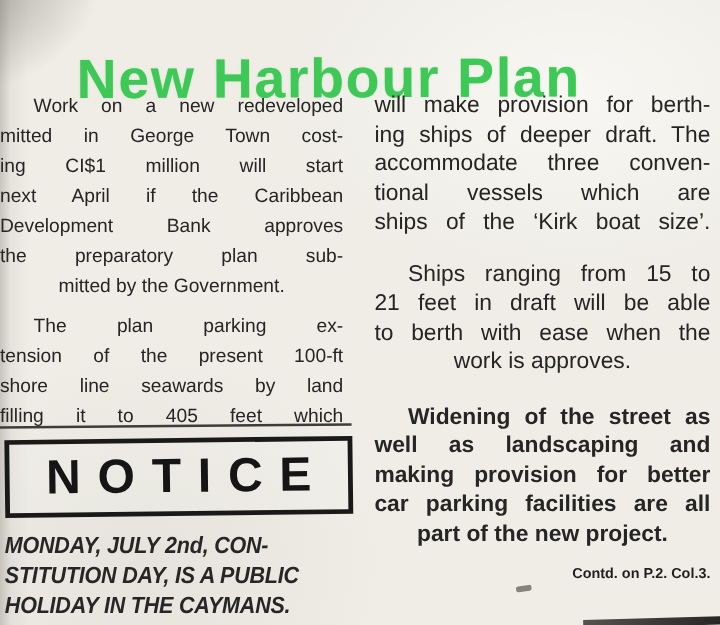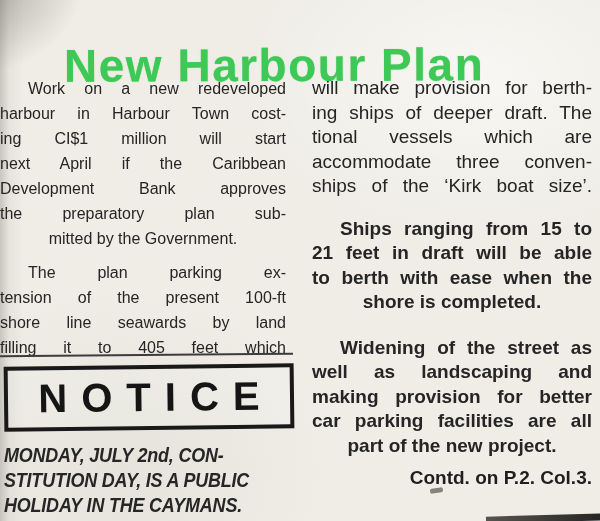--- a/index.html
+++ b/index.html
@@ -47,21 +47,21 @@
   }
   .col-right {
     left: 312px;
     top: 76px;
     width: 280px;
     font-size: 19px;
     line-height: 24.5px;
   }
   .para { margin: 0; }
   .col-left .para + .para { margin-top: 9px; }
-  .col-right .para-2 { margin-top: 18px; font-weight: bold; }
+  .col-right .para-2 { margin-top: 18px; }
   .col-right .para-3 { margin-top: 21px; font-weight: bold; }
 
   .jline {                     
     text-align: justify;
     text-align-last: justify;
   }
   .lline { text-align: center; } 
   .in { text-indent: 28px; }   
 
   .rule {
@@ -108,21 +108,21 @@
     letter-spacing: -0.2px;
     color: #262626;
     transform: scaleX(0.92);
     transform-origin: 0 0;
     white-space: nowrap;
   }
 
   .contd {
     margin-top: 8px;
     text-align: right;
-    font-size: 19px;
+    font-size: 12px;
     font-weight: bold;
     color: #1f1f1f;
   }
 
   .ink-smudge {
     position: absolute;
     left: 430px;
     top: 488px;
     width: 13px;
     height: 5px;
@@ -144,48 +144,48 @@
 </head>
 <body>
 
 <div>
 
   <h1 class="headline">New Harbour Plan</h1>
 
   <div class="col col-left">
     <div class="para">
       <div class="jline in">Work on a new redeveloped</div>
-      <div class="jline">harbour in Harbour Town cost-</div>
+      <div class="jline">mitted in George Town cost-</div>
       <div class="jline">ing CI$1 million will start</div>
       <div class="jline">next April if the Caribbean</div>
       <div class="jline">Development Bank approves</div>
       <div class="jline">the preparatory plan sub-</div>
       <div class="lline">mitted by the Government.</div>
     </div>
     <div class="para">
       <div class="jline in">The plan parking ex-</div>
       <div class="jline">tension of the present 100-ft</div>
       <div class="jline">shore line seawards by land</div>
       <div class="jline">filling it to 405 feet which</div>
     </div>
   </div>
 
   <div class="col col-right">
     <div class="para para-1">
       <div class="jline">will make provision for berth-</div>
       <div class="jline">ing ships of deeper draft. The</div>
+      <div class="jline">accommodate three conven-</div>
       <div class="jline">tional vessels which are</div>
-      <div class="jline">accommodate three conven-</div>
       <div class="jline">ships of the ‘Kirk boat size’.</div>
     </div>
     <div class="para para-2">
       <div class="jline in">Ships ranging from 15 to</div>
       <div class="jline">21 feet in draft will be able</div>
       <div class="jline">to berth with ease when the</div>
-      <div class="lline">shore is completed.</div>
+      <div class="lline">work is approves.</div>
     </div>
     <div class="para para-3">
       <div class="jline in">Widening of the street as</div>
       <div class="jline">well as landscaping and</div>
       <div class="jline">making provision for better</div>
       <div class="jline">car parking facilities are all</div>
       <div class="lline">part of the new project.</div>
     </div>
     <div class="contd">Contd. on P.2. Col.3.</div>
   </div>

